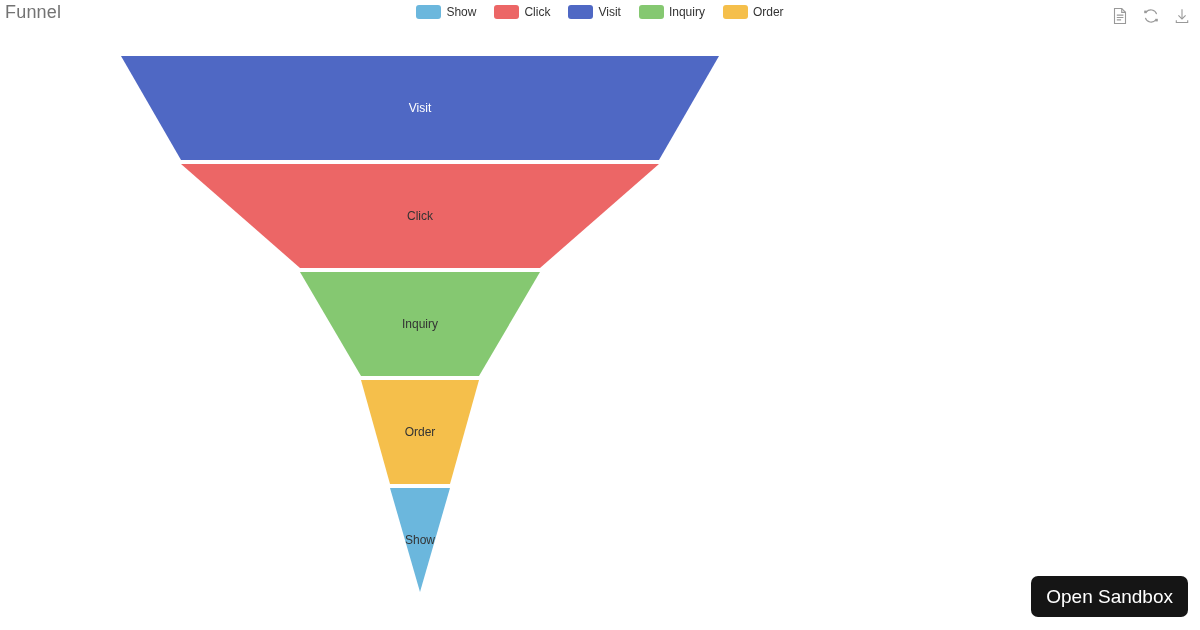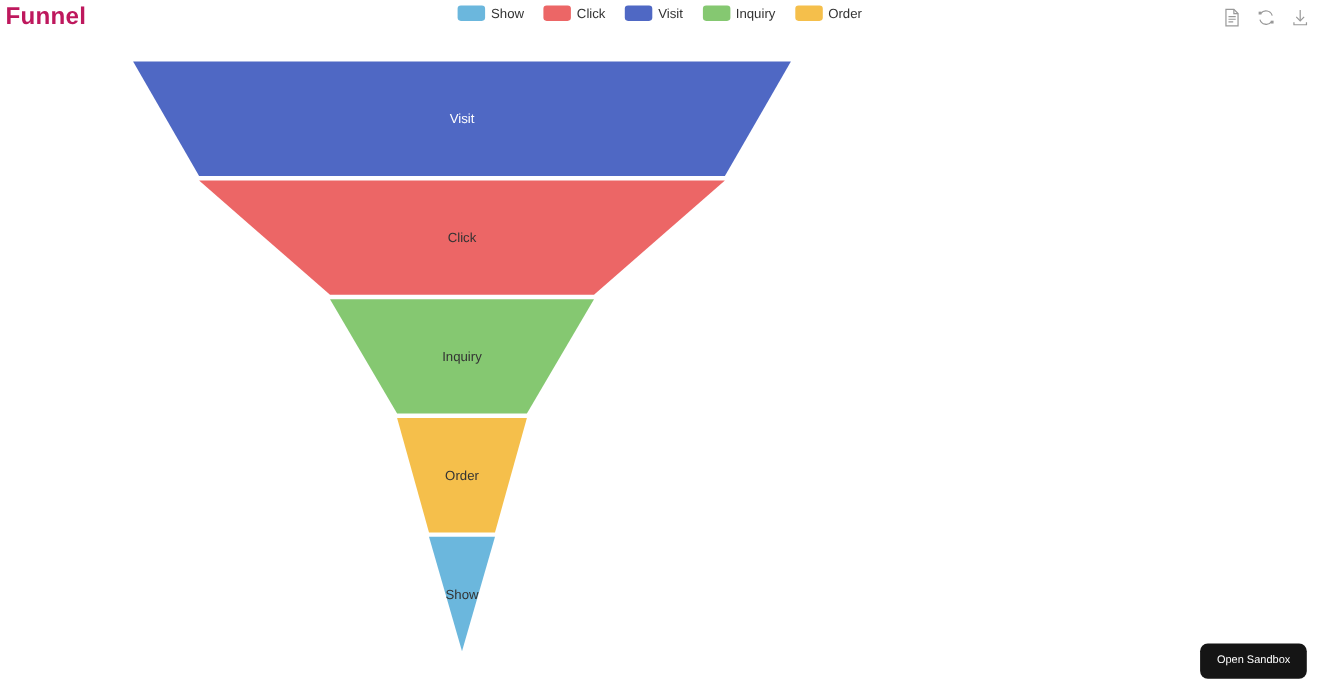--- a/index.html
+++ b/index.html
@@ -23,23 +23,23 @@
     top: 0;
     left: 0;
     width: 1200px;
     height: 32px;
   }
 
   .chart-title {
     position: absolute;
     left: 5px;
     top: 2px;
-    font-size: 22px;
-    font-weight: bold;
-    color: #be185d;
+    font-size: 18px;
+    font-weight: normal;
+    color: #737373;
     letter-spacing: 0.2px;
   }
 
   
   .legend {
     position: absolute;
     top: 5px;
     left: 0;
     width: 1200px;
     display: flex;
@@ -113,21 +113,21 @@
   .funnel-label.dark { fill: #333333; }
   .funnel-label.light { fill: #ffffff; }
 
   
   .sandbox-btn {
     position: absolute;
     right: 12px;
     bottom: 13px;
     background: #151515;
     color: #ffffff;
-    font-size: 10px;
+    font-size: 19px;
     font-family: "Liberation Sans", sans-serif;
     padding: 11px 15px;
     border-radius: 7px;
     border: none;
     cursor: pointer;
     line-height: 1;
     white-space: nowrap;
   }
 </style>
 </head>

